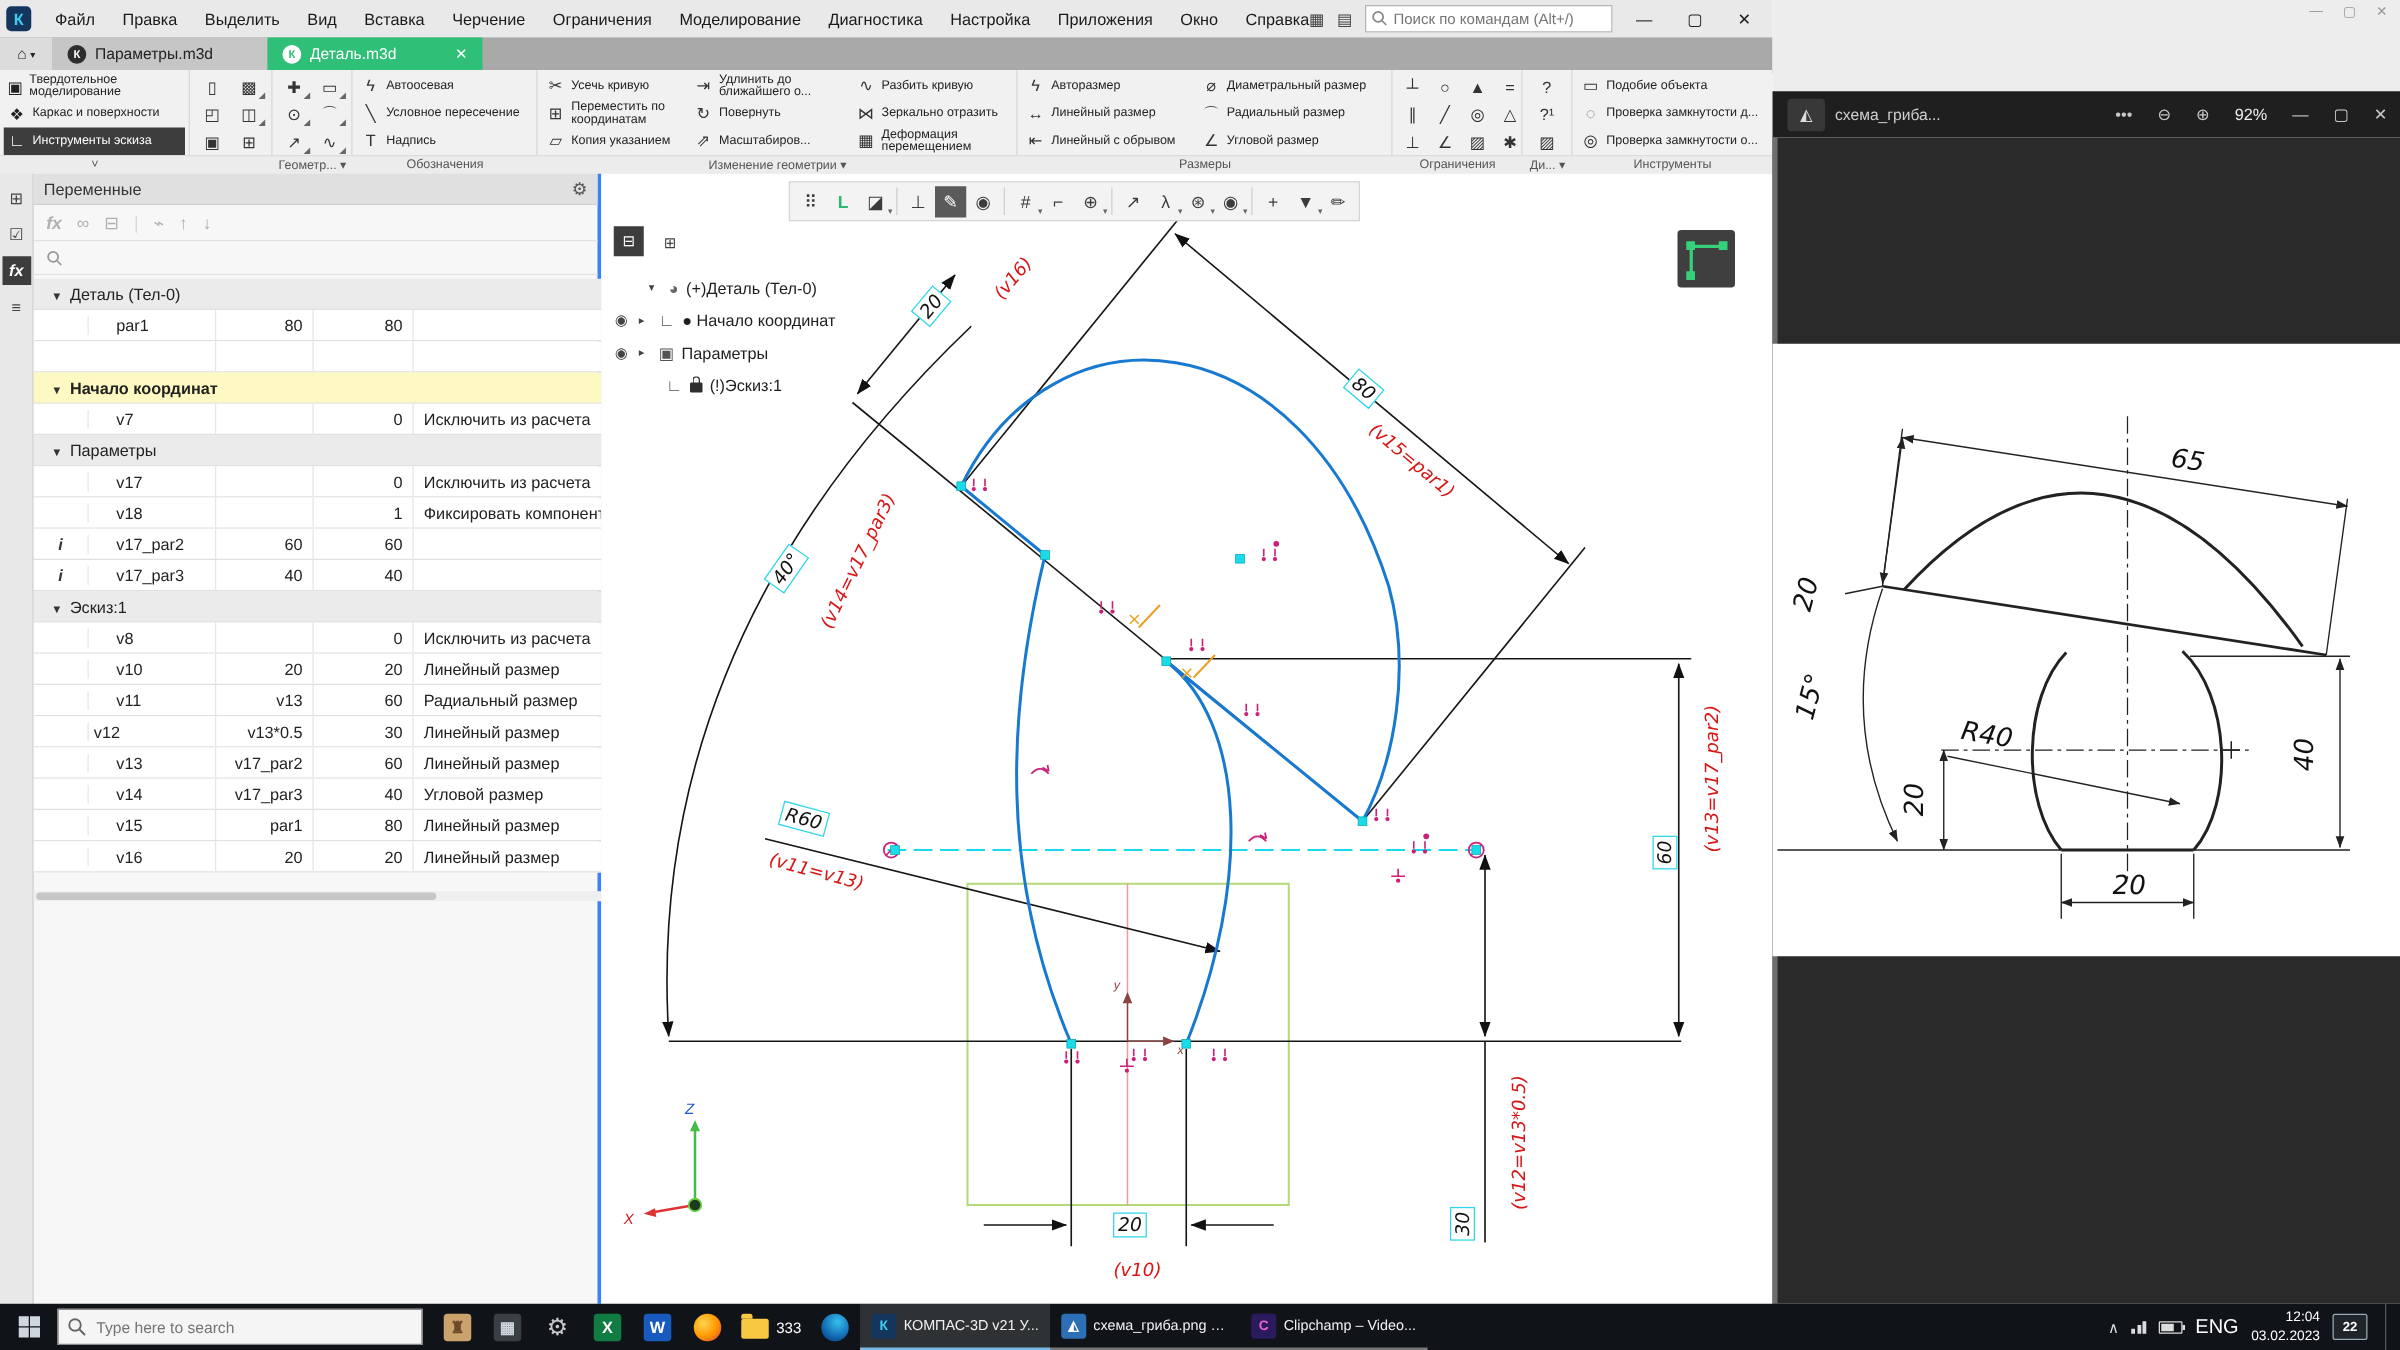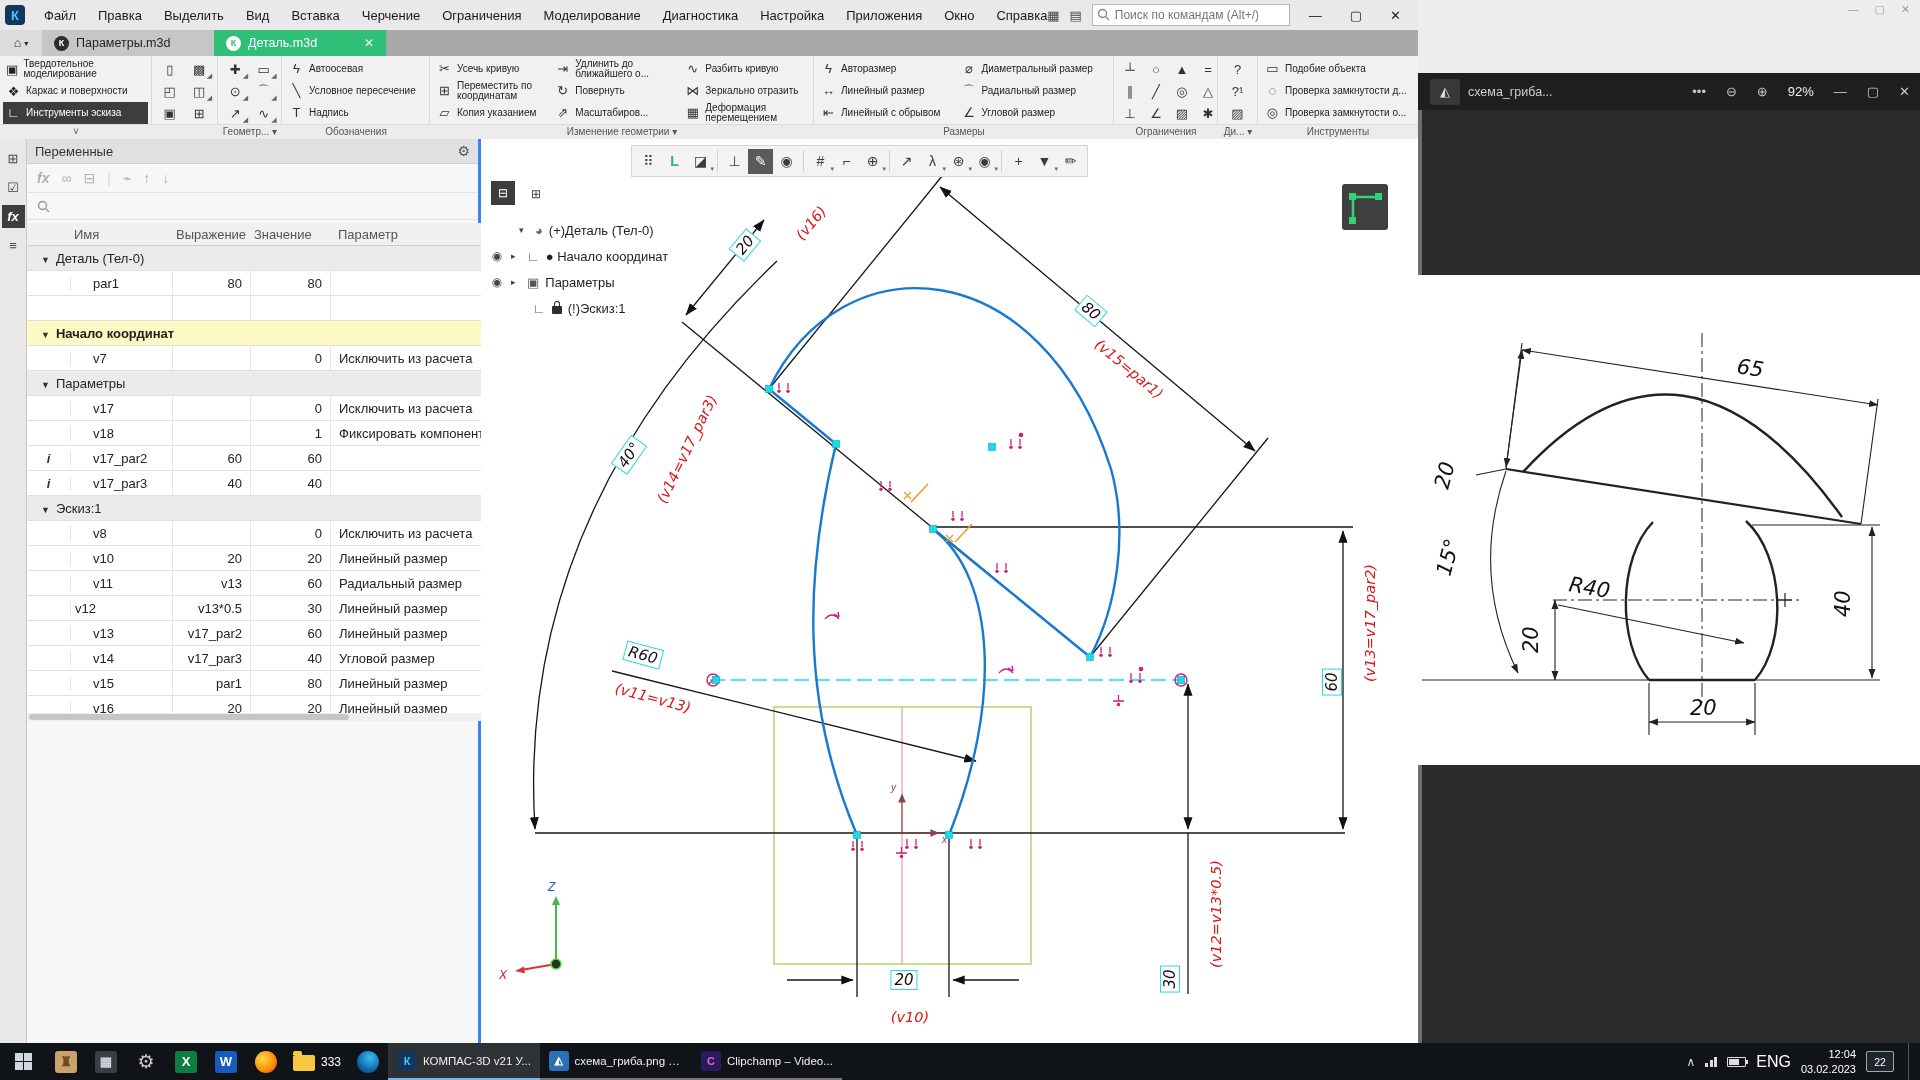--- a/index.html
+++ b/index.html
@@ -136,21 +136,21 @@
   .tray{margin-left:auto;display:flex;align-items:center;gap:10px;padding-right:6px;}
   .tray .chev{color:#ddd;font-size:12px;}
   .bars{display:flex;align-items:flex-end;gap:1.5px;}
   .bars i{width:3px;background:#ddd;display:block;}
   .batt{width:17px;height:8px;border:1px solid #ddd;border-radius:1px;position:relative;}
   .batt:after{content:"";position:absolute;right:-3px;top:2px;width:2px;height:4px;background:#ddd;}
   .batt i{position:absolute;left:1px;top:1px;bottom:1px;width:10px;background:#ddd;}
   .lang{font-size:16px;color:#fff;}
   .clock{font-size:11px;color:#fff;text-align:right;line-height:1.35;}
   .badge{min-width:20px;height:19px;border:1px solid #9aa;background:#20252b;border-radius:2px;color:#fff;
-         font-size:10.5px;display:flex;align-items:center;justify-content:center;padding:0 3px;}
+         font-size:10.5px;display:flex;align-items:center;justify-content:center;padding:0 3px;font-weight:bold;}
   .sdesk{width:5px;height:37px;border-left:1px solid #555;margin-left:4px;}
 </style>
 </head>
 <body>
 
 <div id="stage">
 
   <div class="abs" id="menubar">
     <div id="applogo">К</div>
     <ul id="menulist">
@@ -375,27 +375,20 @@
       <span>↑</span>
       <span>↓</span>
     </div>
     <div class="vp-search">
       <svg width="13" height="13">
           <circle cx="5.5" cy="5.5" r="4" fill="none" stroke="#999" stroke-width="1.4"></circle>
           <line x1="8.6" y1="8.6" x2="12" y2="12" stroke="#999" stroke-width="1.4"></line>
         </svg>
     </div>
     <div class="vtable">
-      <div class="vhead">
-        <span class="c0"></span>
-        <span class="c1">Имя</span>
-        <span class="c2">Выражение</span>
-        <span class="c3">Значение</span>
-        <span class="c4">Параметр</span>
-      </div>
       <div>
           <div class="vrow group">
             <span class="grp-name"><span class="grp-arrow">▼</span><span>Деталь (Тел-0)</span></span>
           </div>
           <div class="vrow">
             <span class="c0"></span>
             <span class="c1" style="padding-left: 22px;">par1</span>
             <span class="c2">80</span>
             <span class="c3">80</span>
             <span class="c4"></span>
@@ -791,20 +784,27 @@
 
   <div class="abs" id="taskbar">
     <div class="tb-start">
       <span class="winlogo">
           <span></span>
           <span></span>
           <span></span>
           <span></span>
         </span>
     </div>
+    <div class="tb-searchwrap">
+      <svg width="15" height="15">
+          <circle cx="6" cy="6" r="4.6" fill="none" stroke="#666" stroke-width="1.5"></circle>
+          <line x1="9.6" y1="9.6" x2="14" y2="14" stroke="#666" stroke-width="1.5"></line>
+        </svg>
+      <input placeholder="Type here to search" style="">
+    </div>
     <div class="tb-ico">
         <span class="sq" style="background:#caa26b;color:#6b4a2a">♜</span>
       </div>
     <div class="tb-ico">
         <span class="sq" style="background:#3a3f44;color:#cfd8dc">▦</span>
       </div>
     <div class="tb-ico">
         <span style="color:#c8c8c8;font-size:19px">⚙</span>
       </div>
     <div class="tb-ico">

